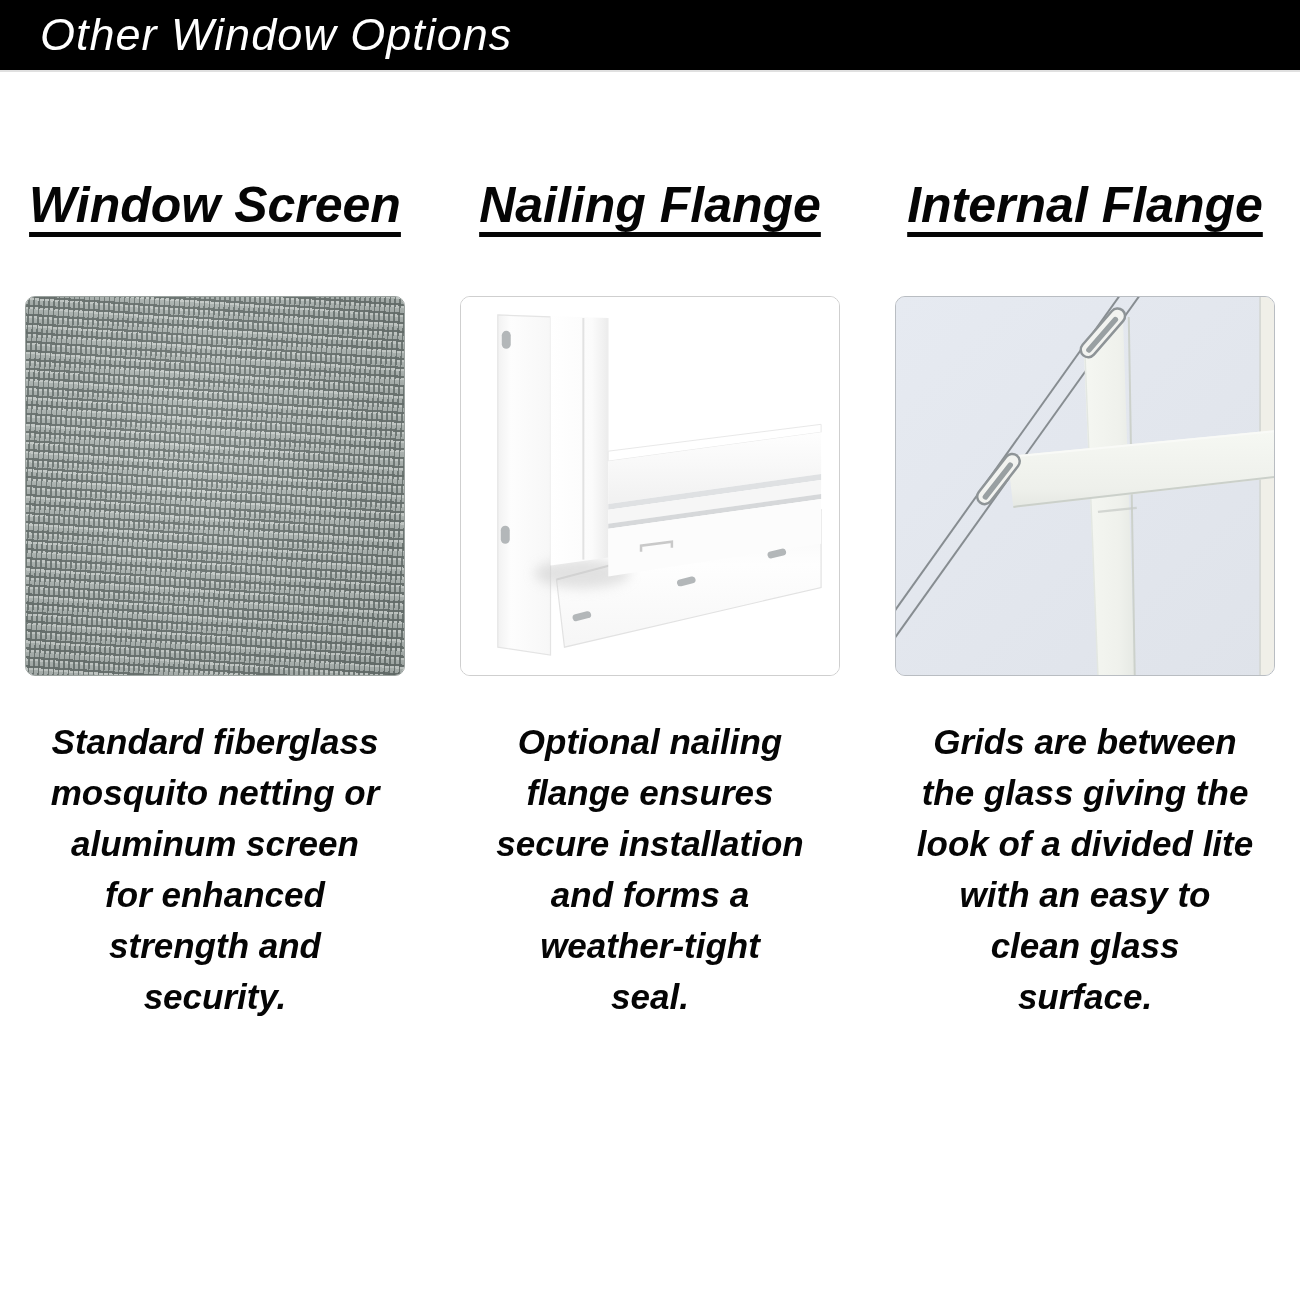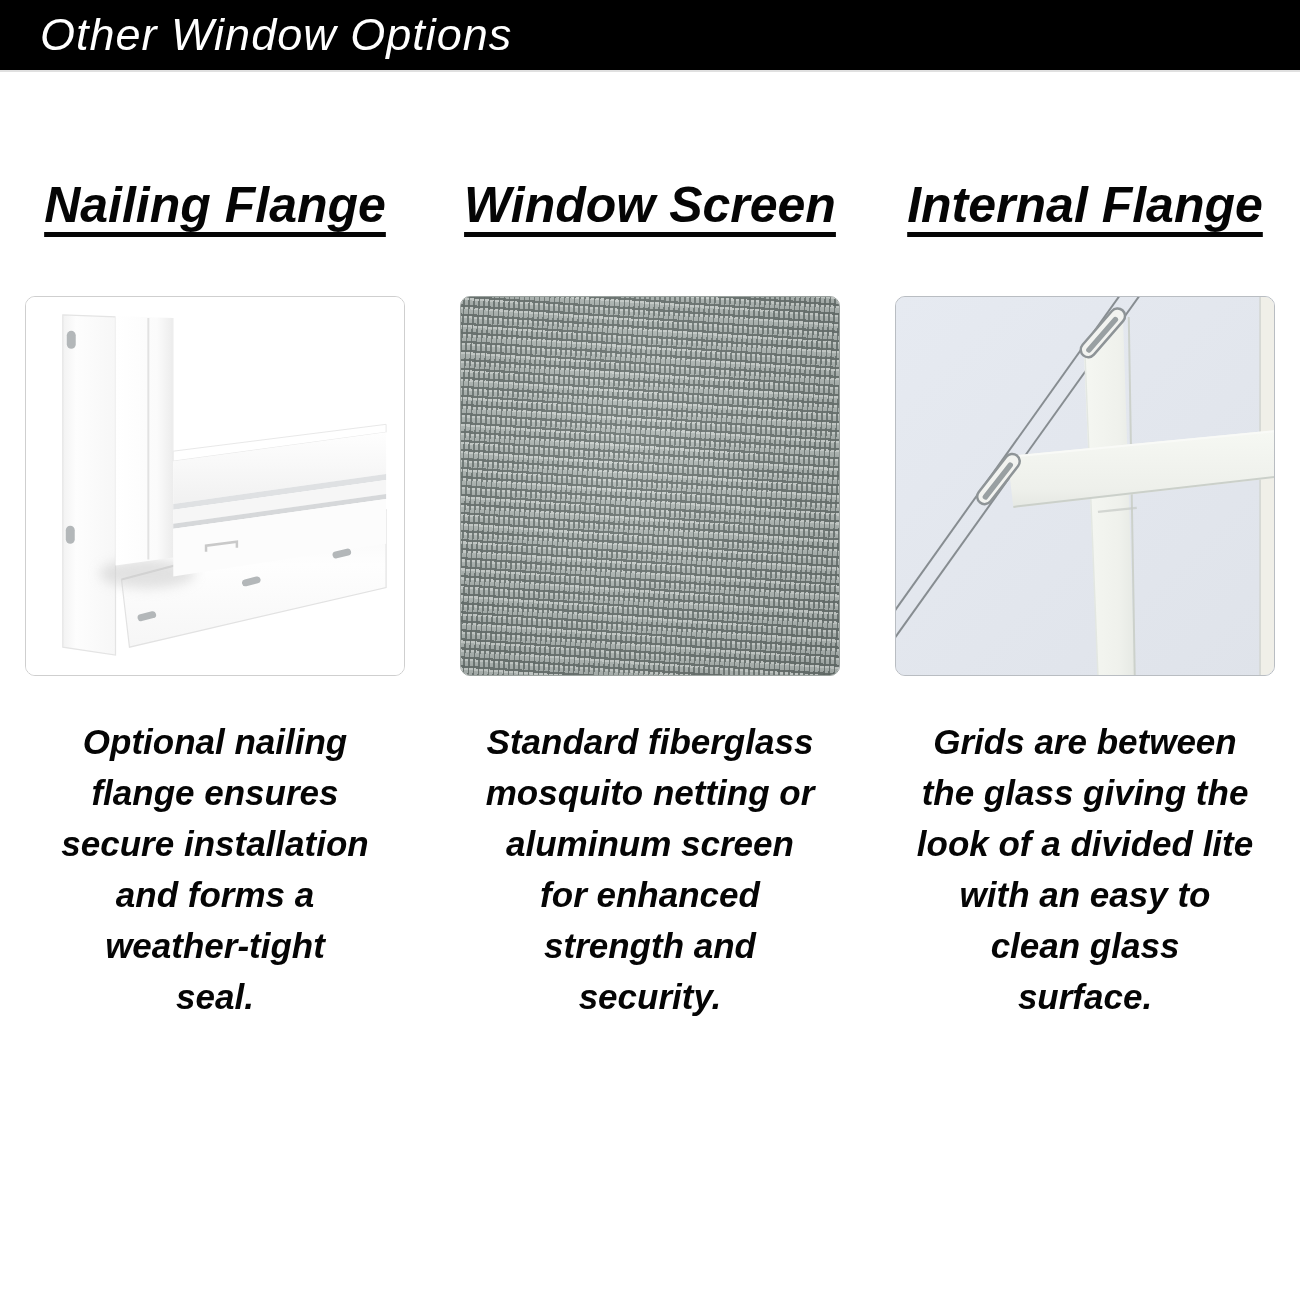--- a/index.html
+++ b/index.html
@@ -73,20 +73,33 @@
 
 <div class="page">
 
   <div class="topbar">
     <div class="topbar-title">Other Window Options</div>
   </div>
 
   <div class="columns">
 
     <section class="column">
+      <h2 class="col-title">Window Screen</h2>
+      <figure class="image-box mesh-frame">
+        <div class="mesh"></div>
+      </figure>
+      <p class="description">Standard fiberglass
+mosquito netting or
+aluminum screen
+for enhanced
+strength and
+security.</p>
+    </section>
+
+    <section class="column">
       <h2 class="col-title">Nailing Flange</h2>
       <figure class="image-box flange-frame">
         <svg viewBox="0 0 380 380">
           <defs>
             <linearGradient id="pg" x1="0" y1="0" x2="1" y2="0">
               <stop offset="0" stop-color="#f2f2f2"></stop>
                 <stop offset="0.25" stop-color="#fdfdfd"></stop>
                 <stop offset="1" stop-color="#f7f7f7"></stop>
             </linearGradient>
             <linearGradient id="mg" x1="0" y1="0" x2="1" y2="0">
@@ -134,33 +147,20 @@
           <rect x="-9" y="-3.5" width="19" height="7" rx="3.5" fill="#b3b7b9" transform="translate(226 286) rotate(-14)"></rect>
           <rect x="-9" y="-3.5" width="19" height="7" rx="3.5" fill="#b3b7b9" transform="translate(317 258) rotate(-14)"></rect>
         </svg>
       </figure>
       <p class="description">Optional nailing
 flange ensures
 secure installation
 and forms a
 weather-tight
 seal.</p>
-    </section>
-
-    <section class="column">
-      <h2 class="col-title">Window Screen</h2>
-      <figure class="image-box mesh-frame">
-        <div class="mesh"></div>
-      </figure>
-      <p class="description">Standard fiberglass
-mosquito netting or
-aluminum screen
-for enhanced
-strength and
-security.</p>
     </section>
 
     <section class="column">
       <h2 class="col-title">Internal Flange</h2>
       <figure class="image-box grids-frame">
         <svg viewBox="0 0 380 380">
           <defs>
             <linearGradient id="glass" x1="0" y1="0" x2="1" y2="1">
               <stop offset="0" stop-color="#e6eaf1"></stop>
                 <stop offset="1" stop-color="#dfe3ea"></stop>

